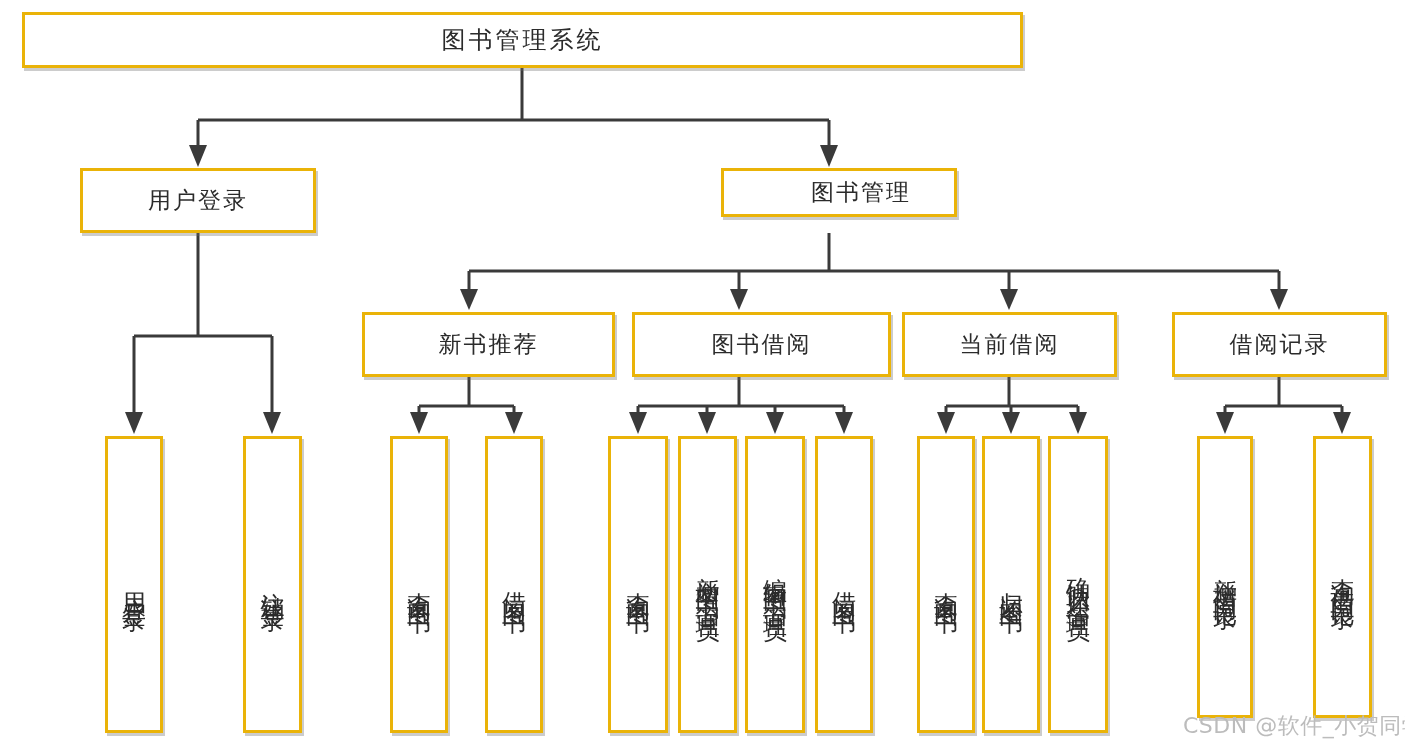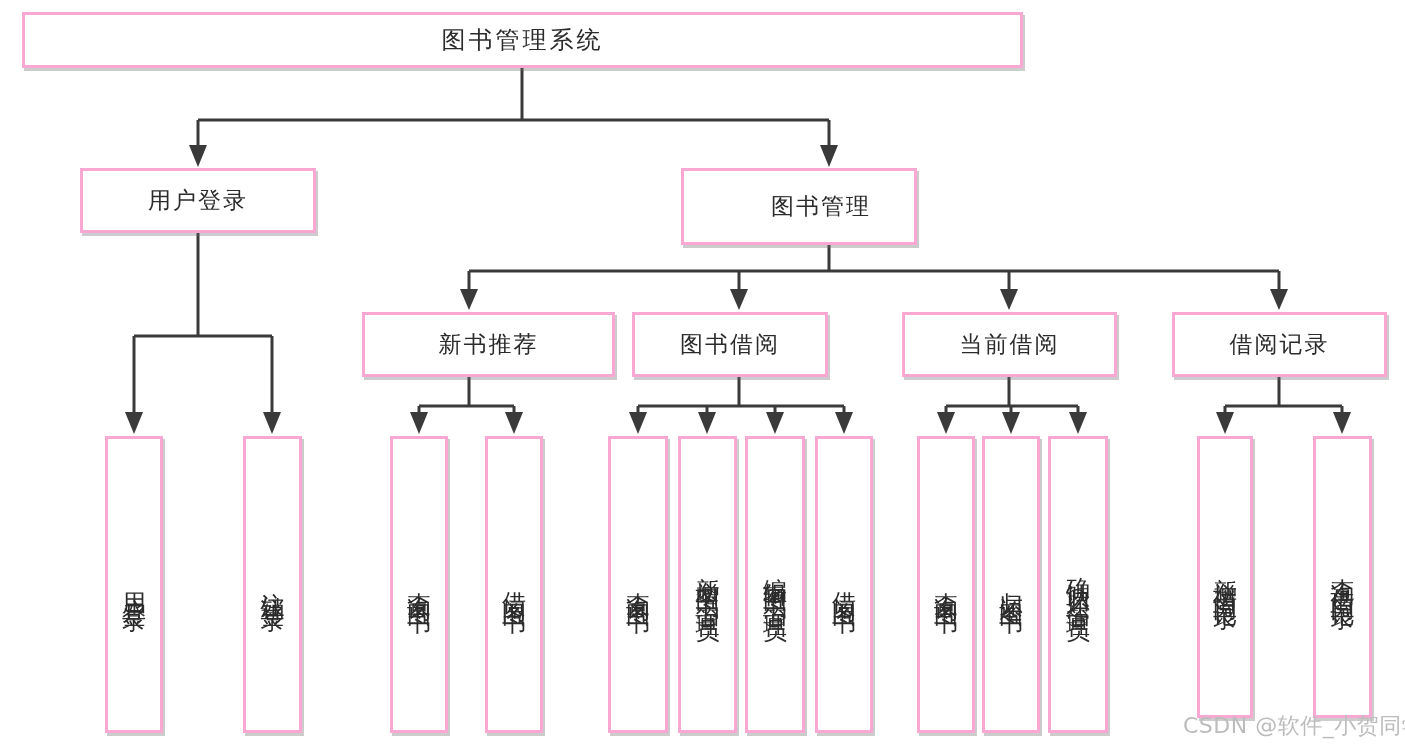--- a/index.html
+++ b/index.html
@@ -23,21 +23,21 @@
     position: absolute;
     left: 0;
     top: 0;
     width: 1405px;
     height: 747px;
     z-index: 1;
   }
   .node {
     position: absolute;
     box-sizing: border-box;
-    border: 3px solid #f9a8d4;
+    border: 3px solid #eab308;
     background: #ffffff;
     display: flex;
     align-items: center;
     justify-content: center;
     z-index: 2;
     box-shadow: 2px 3px 0 rgba(110,110,110,0.35);
   }
   .node.h span {
     font-size: 23px;
     letter-spacing: 2px;
@@ -114,28 +114,28 @@
     </g>
   </svg>
 
   <div class="node h root" style="left:22px; top:12px; width:1001px; height:56px;">
     <span>图书管理系统</span>
   </div>
 
   <div class="node h" style="left:80px; top:168px; width:236px; height:65px;">
     <span>用户登录</span>
   </div>
-  <div class="node h" style="left:681px; top:168px; width:236px; height:77px;padding-left:44px;">
+  <div class="node h" style="left:721px; top:168px; width:236px; height:49px;padding-left:44px;">
     <span>图书管理</span>
   </div>
 
   <div class="node h" style="left:362px; top:312px; width:253px; height:65px;">
     <span>新书推荐</span>
   </div>
-  <div class="node h" style="left:632px; top:312px; width:196px; height:65px;">
+  <div class="node h" style="left:632px; top:312px; width:259px; height:65px;">
     <span>图书借阅</span>
   </div>
   <div class="node h" style="left:1172px; top:312px; width:215px; height:65px;">
     <span>借阅记录</span>
   </div>
   <div class="node h" style="left:902px; top:312px; width:215px; height:65px;">
     <span>当前借阅</span>
   </div>
 
   <div class="node v" style="left:105px; top:436px; width:58px; height:297px;">

